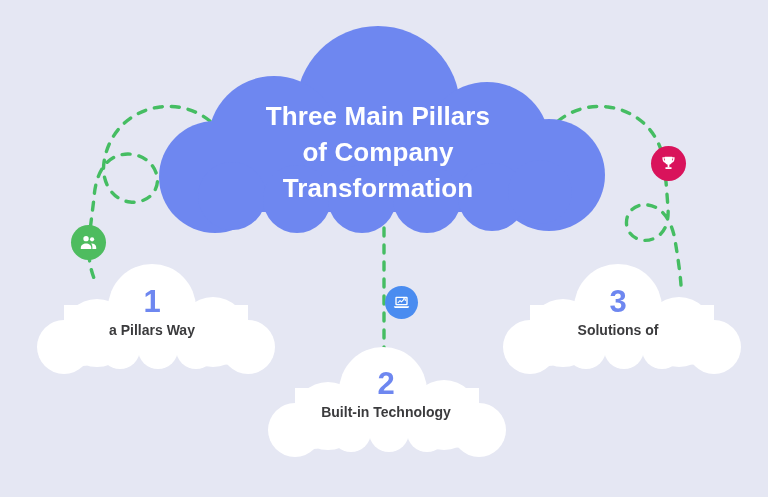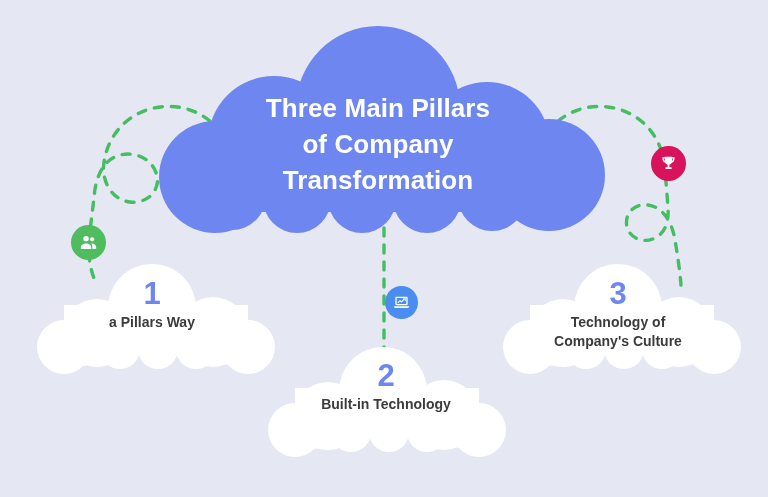--- a/index.html
+++ b/index.html
@@ -30,20 +30,21 @@
   }
   #paths-layer { z-index: 1; }
   #clouds-layer { z-index: 2; }
 
   
   .textblock {
     position: absolute;
     z-index: 3;
     text-align: center;
     user-select: none;
+    margin-top: 8px;
   }
 
   #hero-text {
     left: 204px;
     top: 90px;
     width: 348px;
     color: #ffffff;
     font-size: 26px;
     line-height: 36px;
     font-weight: bold;
@@ -189,22 +190,21 @@
     <span class="ln">a Pillars Way</span>
   </div>
 
   <div class="textblock pillar-text" id="pillar-2-text">
     <span class="pillar-num">2</span>
     <span class="ln">Built-in Technology</span>
   </div>
 
   <div class="textblock pillar-text" id="pillar-3-text">
     <span class="pillar-num">3</span>
-    <span class="ln">Technology of</span>
-    <span class="ln">Company's Culture</span>
+    <span class="ln">Solutions of</span>
   </div>
 
   <div class="badge" id="badge-team">
     <span>
       <svg width="21" height="21" viewBox="0 0 24 24" fill="#ffffff">
         <circle cx="9.2" cy="7.6" r="3.1"></circle>
         <circle cx="16.1" cy="8.4" r="2.4"></circle>
         <path d="M3.2 18.2c0-3.3 2.7-5.2 6-5.2s6 1.9 6 5.2v1.1H3.2z"></path>
         <path d="M15.6 13.1c2.8 0 5.2 1.6 5.2 4.3v1.9h-4.4v-2.1c0-1.6-.5-3-1.4-4z"></path>
       </svg>

